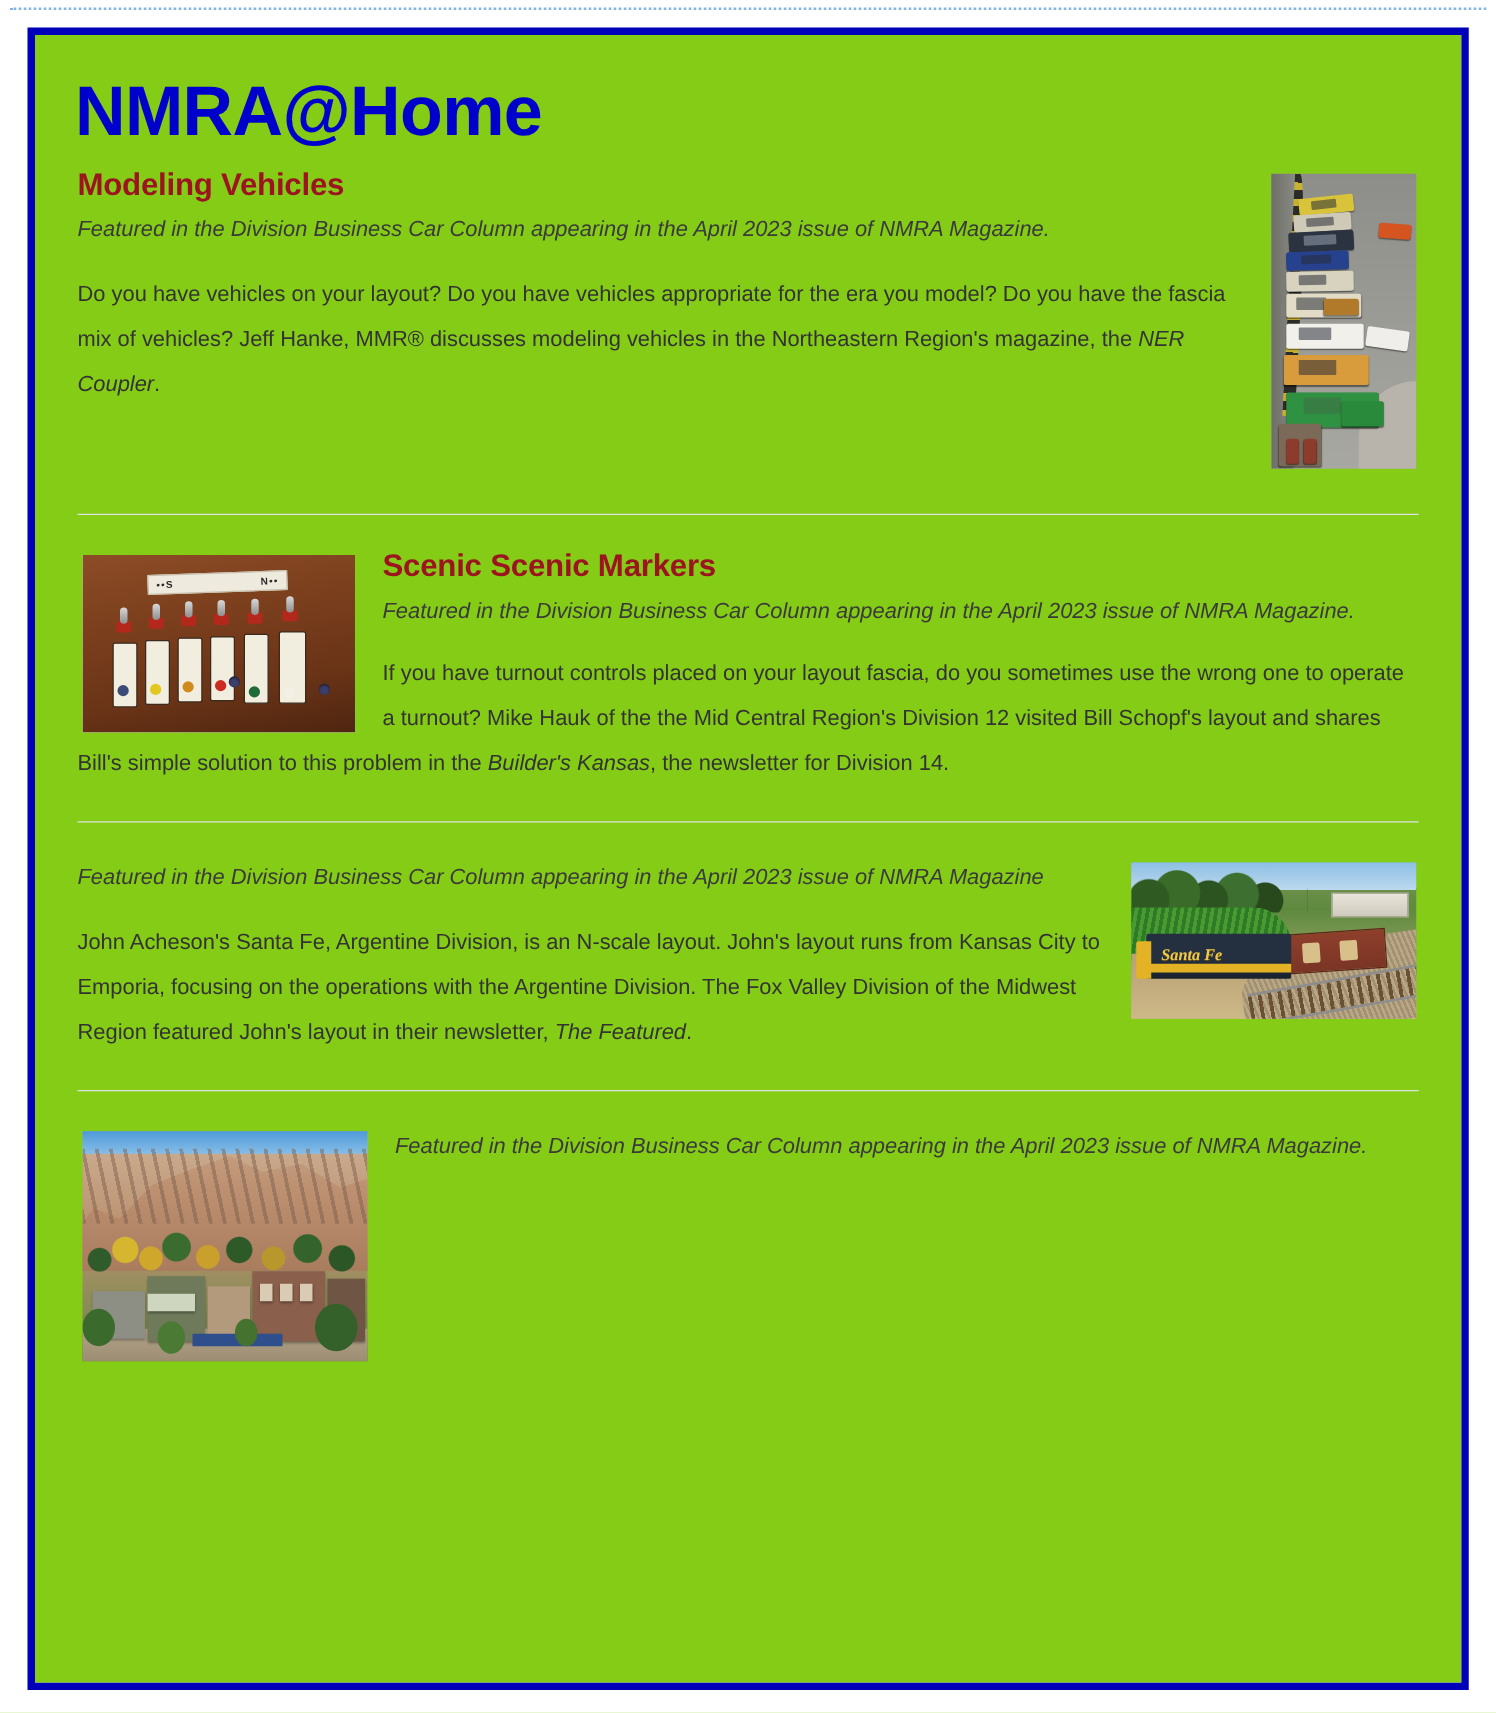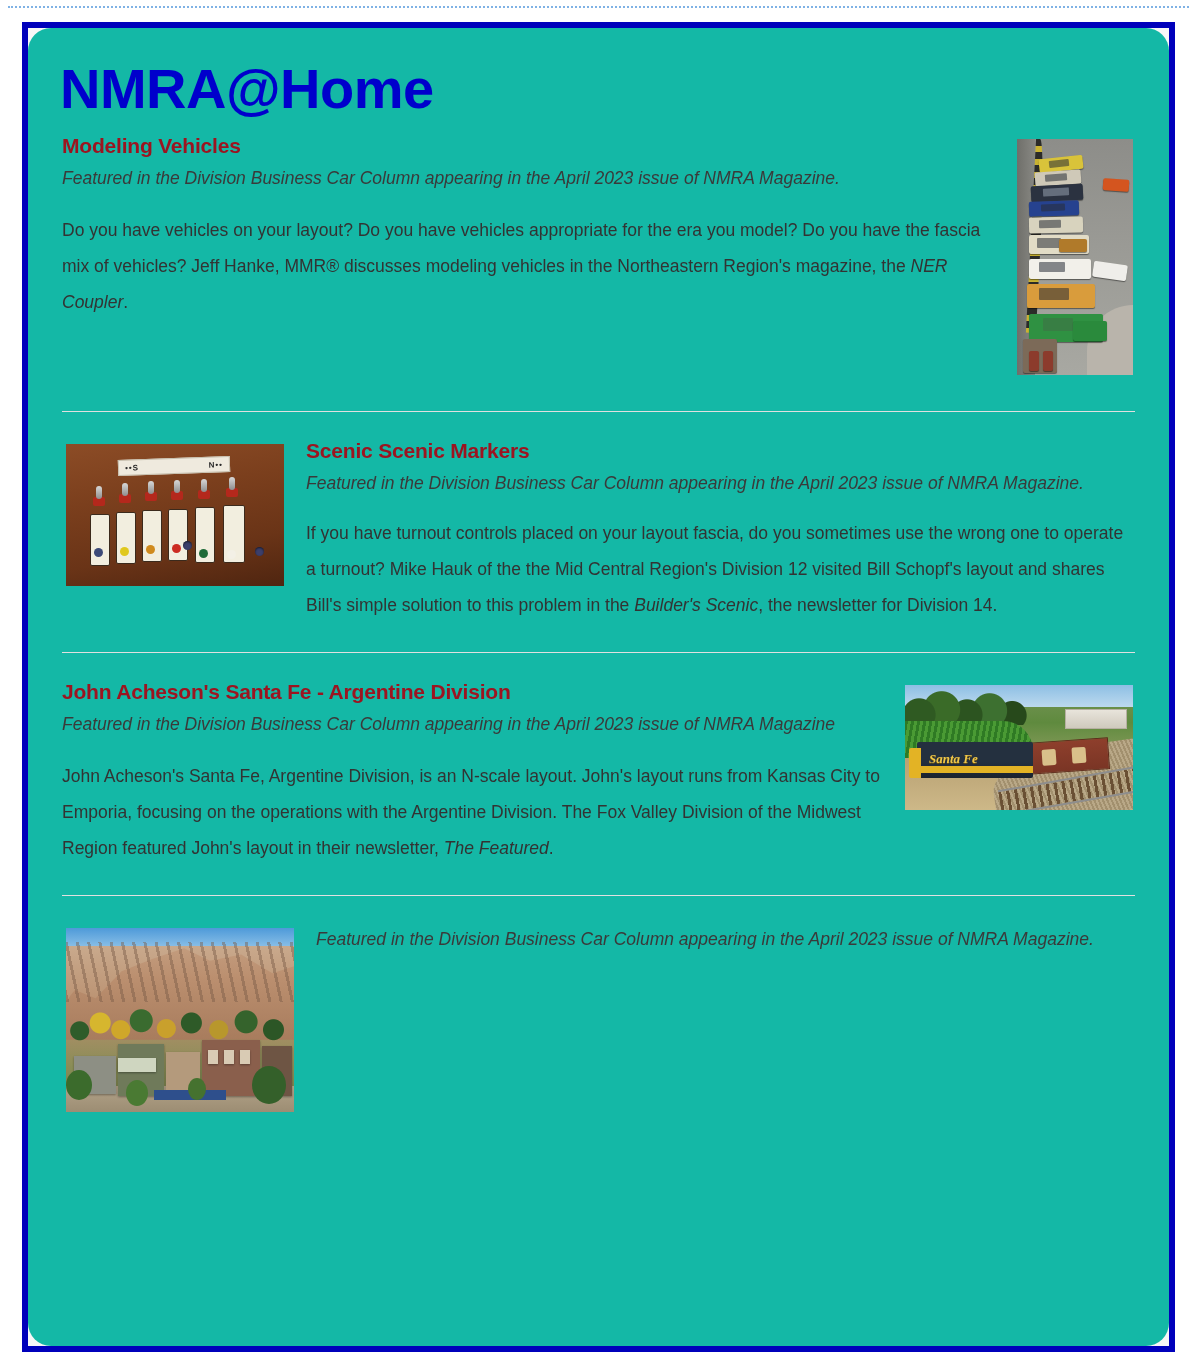--- a/index.html
+++ b/index.html
@@ -28,24 +28,23 @@
     top: 22px; left: 22px;
     width: 1153px;
     height: 1330px;
     border: 6px solid #0000bb;
     background: #f7f7f7;
   }
   .inner {
     position: relative;
     width: 100%;
     height: 100%;
-    background: #14b8a6;
+    background: #84cc16;
     padding: 20px 24px 10px 24px;
     overflow: hidden;
-    border-radius: 23px;
   }
   .brand {
     margin: 12px 0 14px 8px;
     font-size: 56px;
     line-height: 1.05;
     font-weight: bold;
     color: #0000cc;
     letter-spacing: -0.5px;
     font-family: "Liberation Sans", sans-serif;
   }
@@ -54,21 +53,21 @@
     padding: 0 10px 10px 10px;
   }
   .article-inner { overflow: hidden; }
   .divider {
     border: 0;
     border-top: 1px solid #e0e0e0;
     margin: 18px 10px 26px 10px;
   }
   h2.art-title {
     margin: 0 0 2px 0;
-    font-size: 21px;
+    font-size: 25px;
     line-height: 1.25;
     font-weight: bold;
     color: #9c1420;
     font-family: "Liberation Sans", sans-serif;
     letter-spacing: -0.2px;
   }
   .art-featured {
     margin: 0;
     font-size: 17.5px;
     line-height: 1.95;
@@ -296,21 +295,21 @@
             <div class="dot" style="left:80px;  top:101px; background:#d08a1e;"></div>
             <div class="dot" style="left:106px; top:100px; background:#cc2b22;"></div>
             <div class="dot" style="left:133px; top:105px; background:#1f6b38;"></div>
             <div class="dot" style="left:161px; top:106px; background:#f3f0e6;"></div>
             <div class="hole" style="left:117px; top:97px;"></div>
             <div class="hole" style="left:189px; top:103px;"></div>
           </div>
 
           <h2 class="art-title">Scenic Scenic Markers</h2>
           <p class="art-featured">Featured in the Division Business Car Column appearing in the April 2023 issue of NMRA Magazine.</p>
-          <p class="art-body tight-lead"><span>If you have turnout controls placed on your layout fascia, do you sometimes use the wrong one to operate a turnout? Mike Hauk of the the Mid Central Region's Division 12 visited Bill Schopf's layout and shares Bill's simple solution to this problem in the </span><i>Builder's Scenic</i><span>, the newsletter for Division 14.</span></p>
+          <p class="art-body tight-lead"><span>If you have turnout controls placed on your layout fascia, do you sometimes use the wrong one to operate a turnout? Mike Hauk of the the Mid Central Region's Division 12 visited Bill Schopf's layout and shares Bill's simple solution to this problem in the </span><i>Builder's Kansas</i><span>, the newsletter for Division 14.</span></p>
 
         </div>
       </div>
 
       <hr class="divider">
 
       <div class="article">
         <div class="article-inner">
 
           <div class="thumb thumb-right pic-santafe">
@@ -325,21 +324,20 @@
                 <div class="logo"></div>
                 <div class="logo2"></div>
               </div>
             <div class="loco">
               <div class="nose"></div>
               <div class="band"></div>
               <div class="txt">Santa Fe</div>
             </div>
           </div>
 
-          <h2 class="art-title">John Acheson's Santa Fe - Argentine Division</h2>
           <p class="art-featured">Featured in the Division Business Car Column appearing in the April 2023 issue of NMRA Magazine</p>
           <p class="art-body"><span>John Acheson's Santa Fe, Argentine Division, is an N-scale layout. John's layout runs from Kansas City to Emporia, focusing on the operations with the Argentine Division. The Fox Valley Division of the Midwest Region featured John's layout in their newsletter, </span><i>The Featured</i><span>.</span></p>
 
         </div>
       </div>
 
       <hr class="divider">
 
       <div class="article">
         <div class="article-inner">

